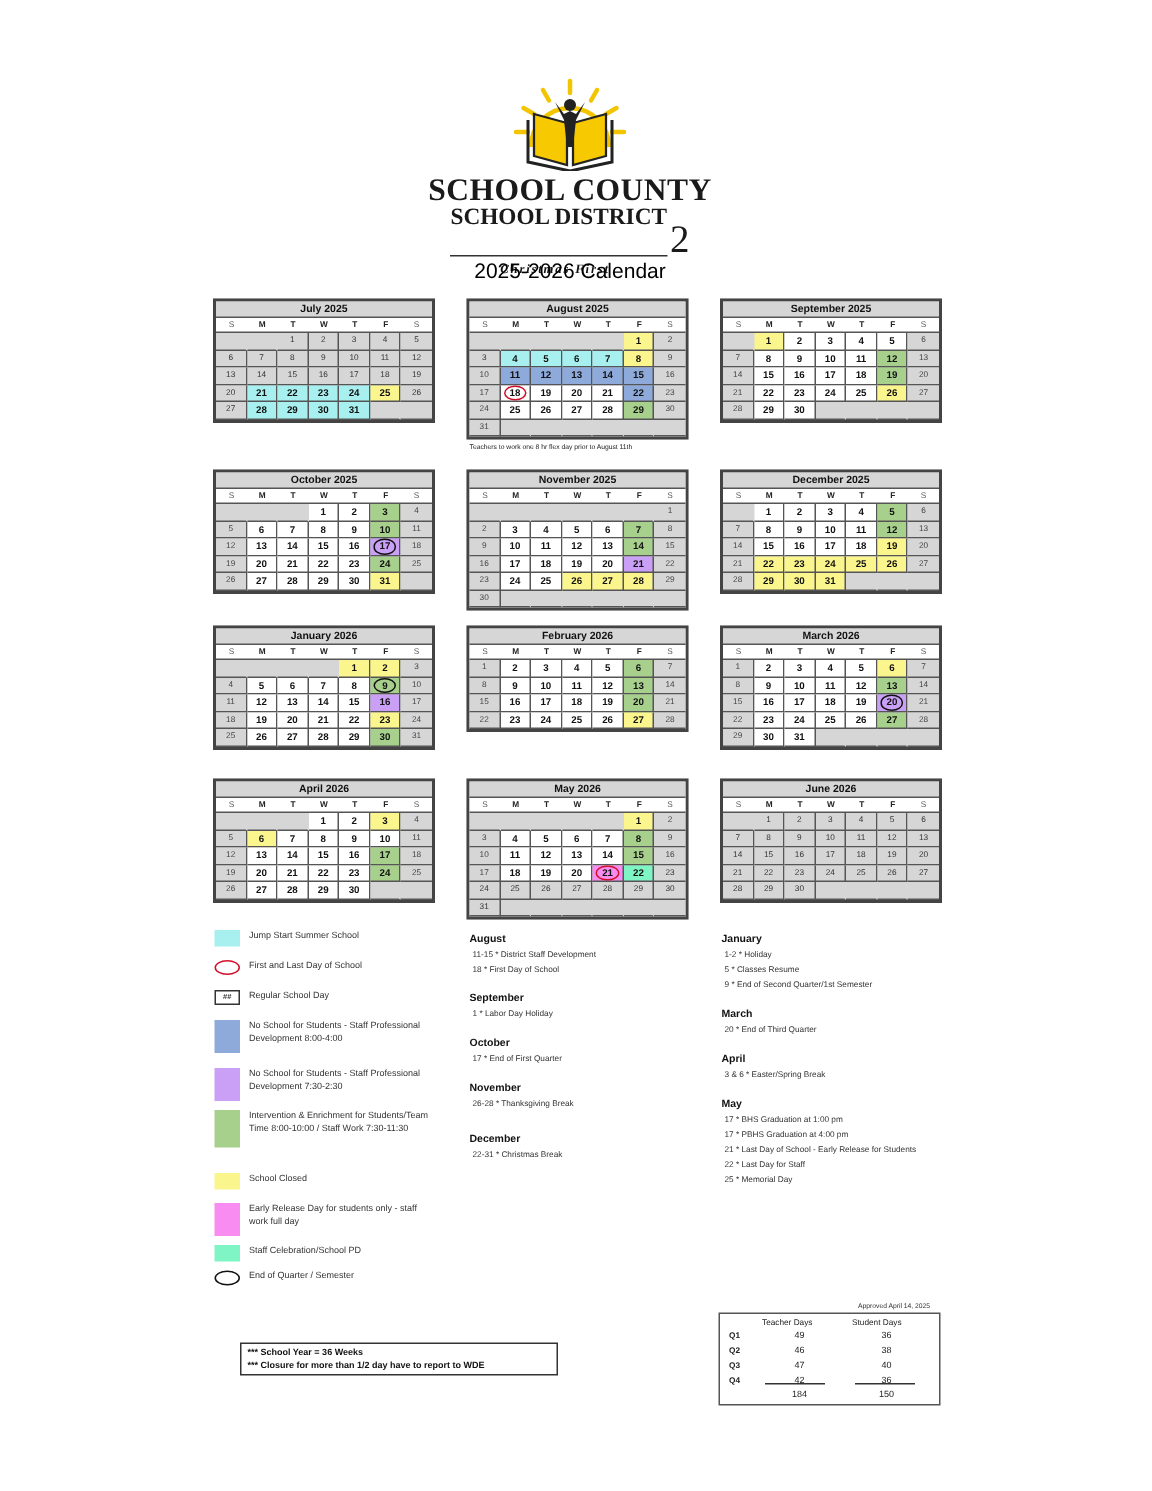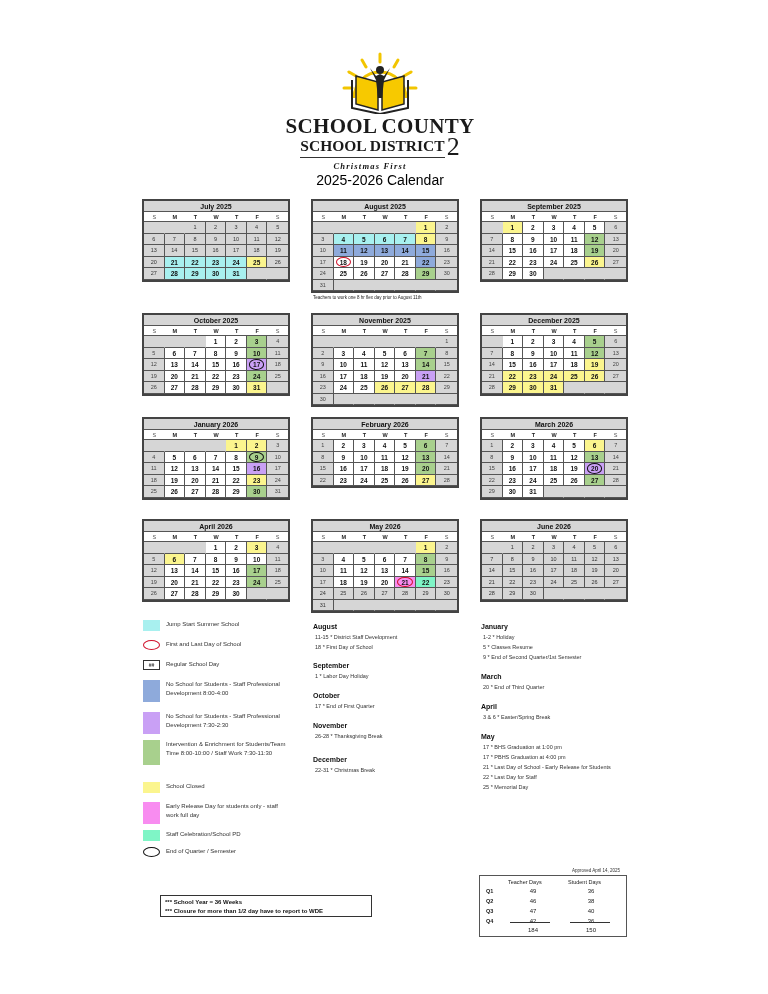--- a/index.html
+++ b/index.html
@@ -3,21 +3,21 @@
 <meta charset="utf-8">
 <style>
   * { box-sizing: border-box; margin: 0; padding: 0; }
   html, body { width: 768px; height: 994px; background: #ffffff; overflow: hidden; }
   body { position: relative; font-family: "Liberation Sans", sans-serif; color: #111; }
 
   .logo { position: absolute; left: 280px; top: 52px; width: 200px; text-align: center; }
   .logo svg { display: block; margin: 0 auto; }
   .logo .l1 { font-family: "Liberation Serif", serif; font-weight: bold; font-size: 21px; letter-spacing: 0.3px; color: #1a1a1a; line-height: 20px; margin-top: 2px; }
   .logo .l2wrap { display: flex; justify-content: center; align-items: flex-end; line-height: 18px; }
-  .logo .l2 { font-family: "Liberation Serif", serif; font-weight: bold; font-size: 15.5px; color: #1a1a1a; border-bottom: 1px solid #333; padding-bottom: 2px; }
+  .logo .l2 { font-family: "Liberation Serif", serif; font-weight: bold; font-size: 15.5px; color: #1a1a1a; border-bottom: 1px solid #333; padding-bottom: 16px; }
   .logo .l2n { font-family: "Liberation Serif", serif; font-size: 26px; color: #1a1a1a; margin-left: 2px; line-height: 22px; }
   .logo .l3 { font-family: "Liberation Serif", serif; font-style: italic; font-weight: bold; font-size: 8.5px; letter-spacing: 1.2px; margin-top: 3px; margin-right: 20px; }
   .page-title { position: absolute; left: 280px; top: 172px; width: 200px; text-align: center; font-size: 14px; color: #000000; }
 
   .month { position: absolute; width: 148px; border: 2px solid #444; background: #d6d6d6; }
   .month .mh { background: #d6d6d6; text-align: center; font-weight: bold; font-size: 7px; height: 11px; line-height: 11px; border-bottom: 1px solid #555; }
   .month .dh { display: grid; grid-template-columns: repeat(7, 1fr); background: #fff; height: 10px; border-bottom: 1px solid #555; }
   .month .dh span { text-align: center; font-size: 5.5px; line-height: 10px; font-weight: bold; color: #222; }
   .month .dh span.we { font-weight: normal; color: #555; }
   .month .grid { display: grid; grid-template-columns: repeat(7, 1fr); }

